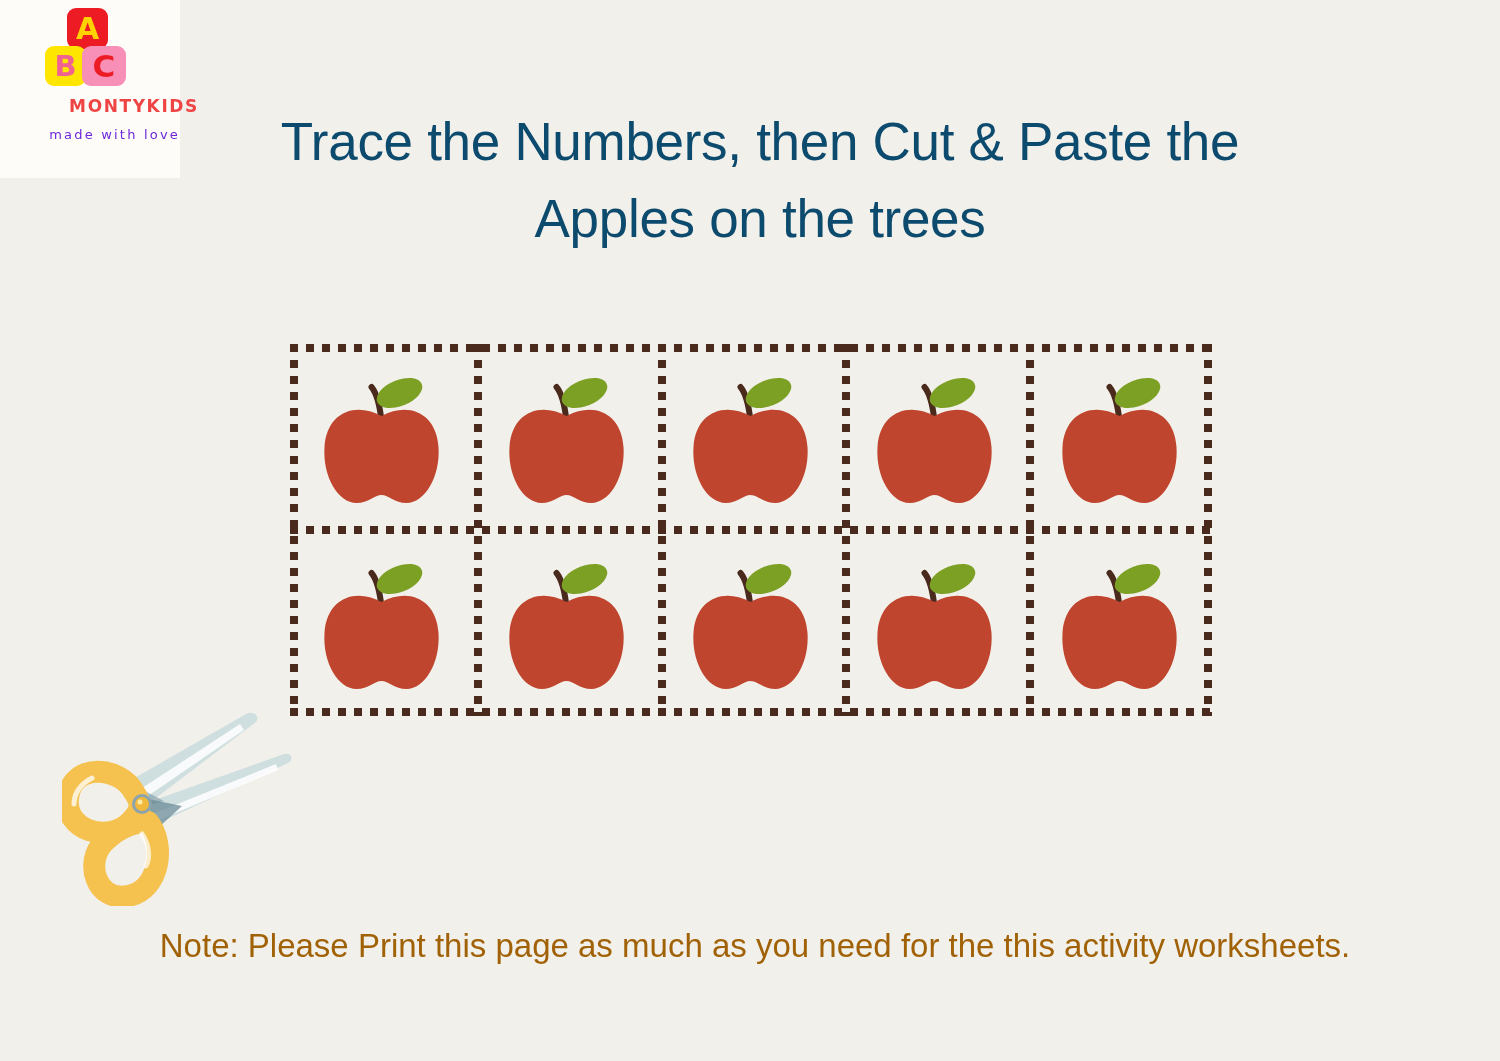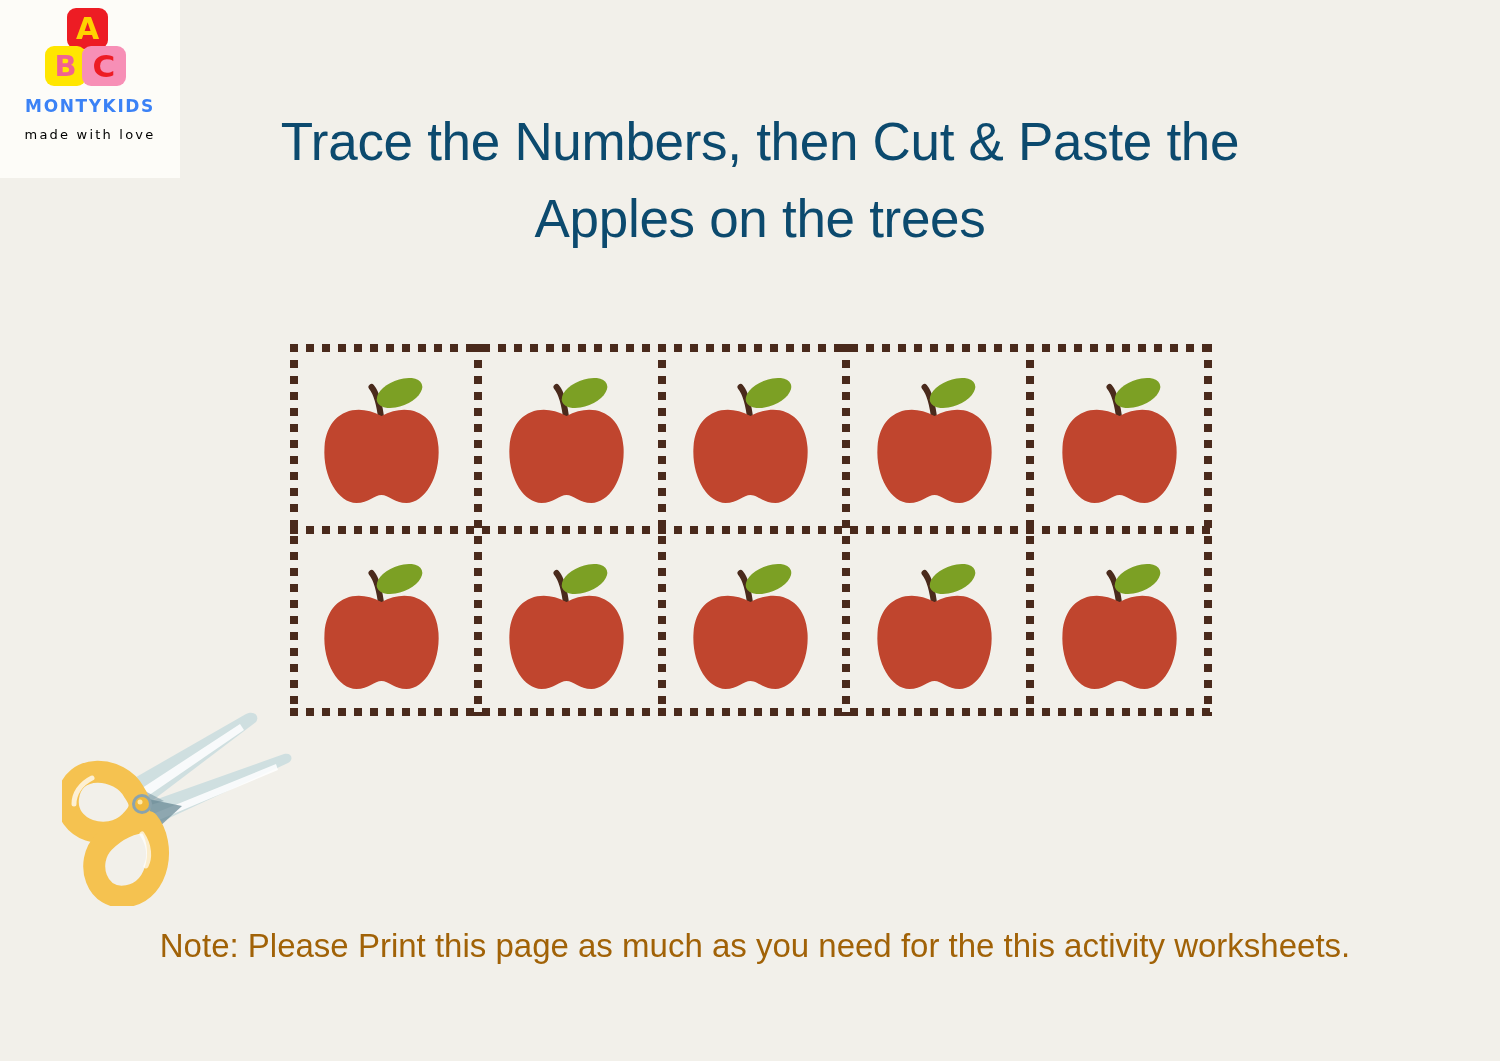--- a/index.html
+++ b/index.html
@@ -66,32 +66,33 @@
   .logo-wordmark {
     position: absolute;
     left: 0;
     top: 96px;
     width: 180px;
     text-align: center;
     font-family: "DejaVu Sans", sans-serif;
     font-size: 17px;
     font-weight: bold;
     letter-spacing: 1.6px;
-    color: #3b82f6;
+    color: #ef4444;
+    padding-left: 44px;
   }
   .logo-tagline {
     position: absolute;
     left: 0;
     top: 127px;
     width: 180px;
-    text-align: center;
+    text-align: right;
     font-family: "DejaVu Sans", sans-serif;
     font-size: 13px;
     letter-spacing: 2.2px;
-    color: #000000;
+    color: #6d28d9;
   }
 
   
   .worksheet-title {
     position: absolute;
     left: 215px;
     top: 104px;
     width: 1090px;
     text-align: center;
     font-size: 53px;

